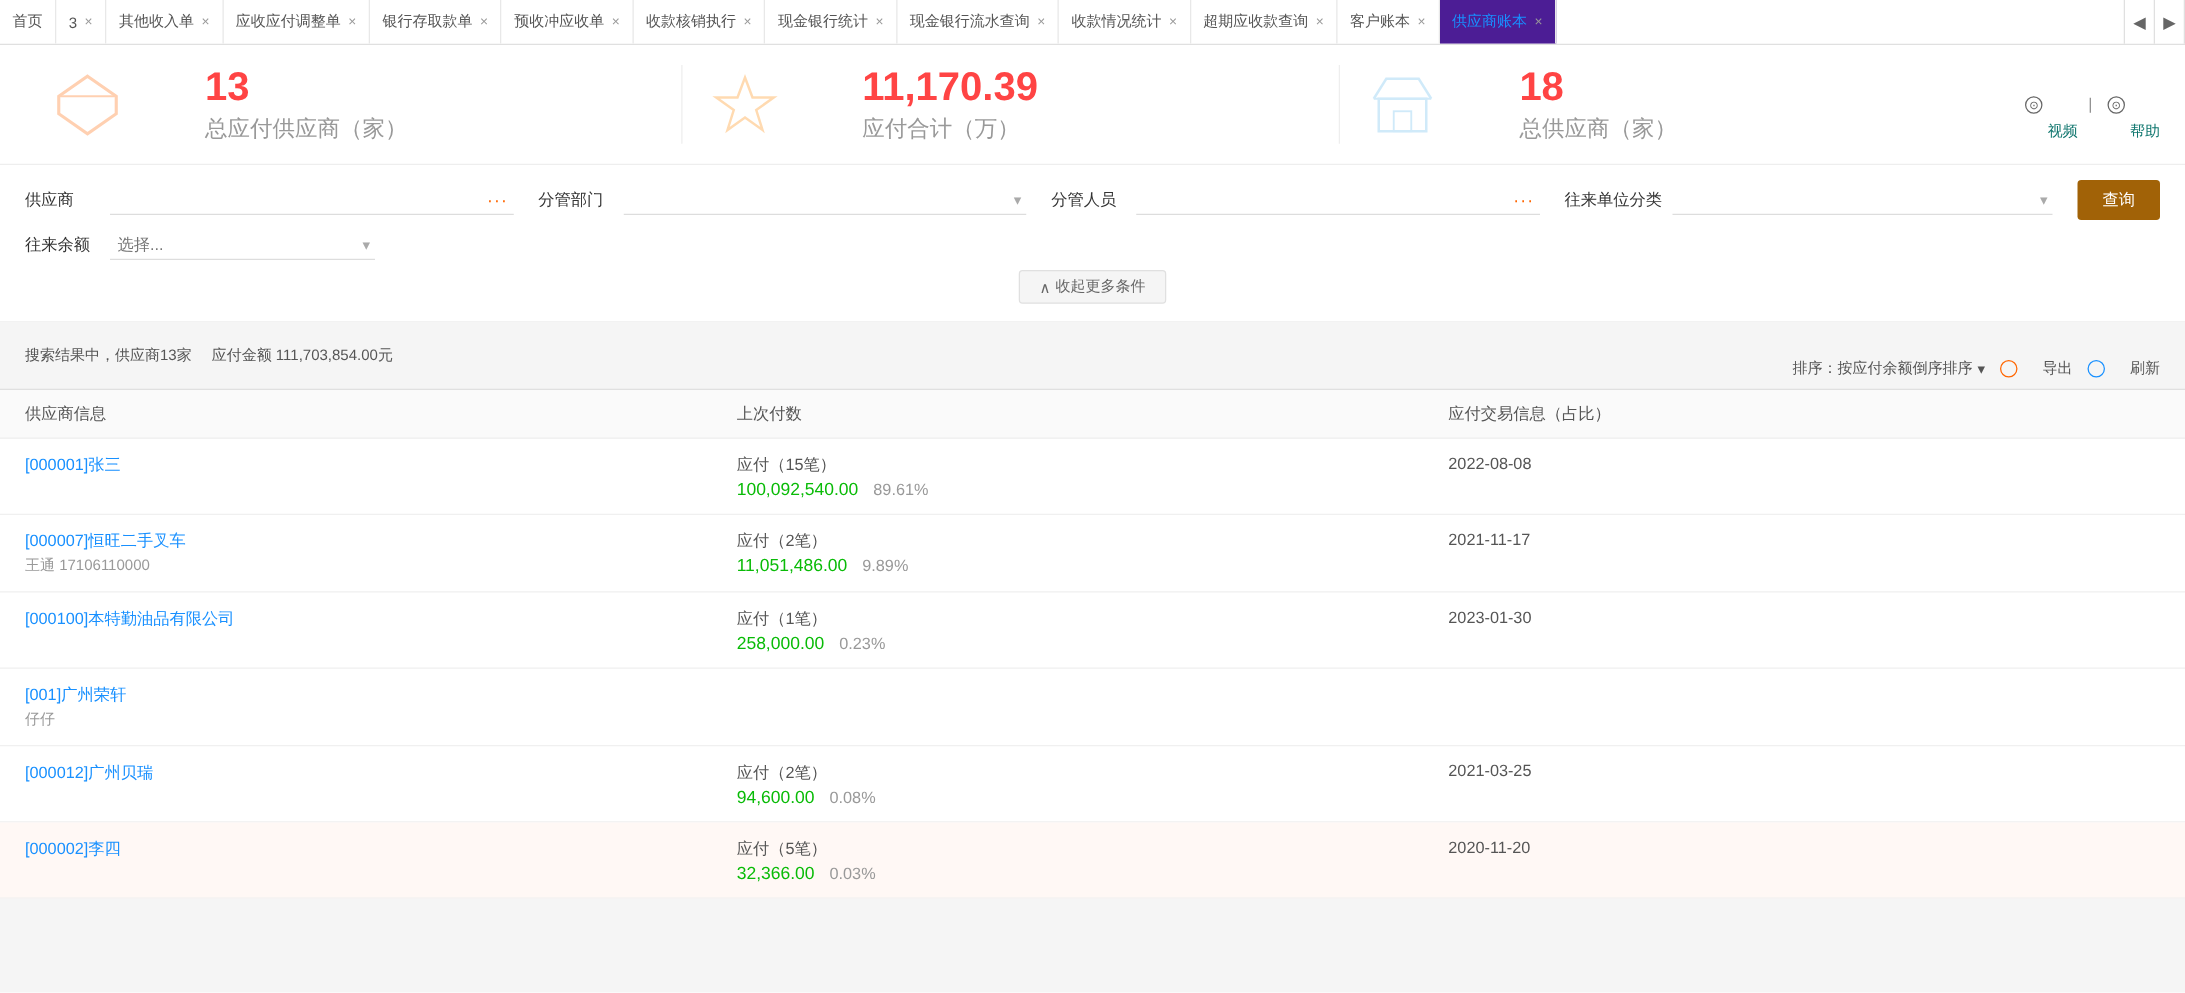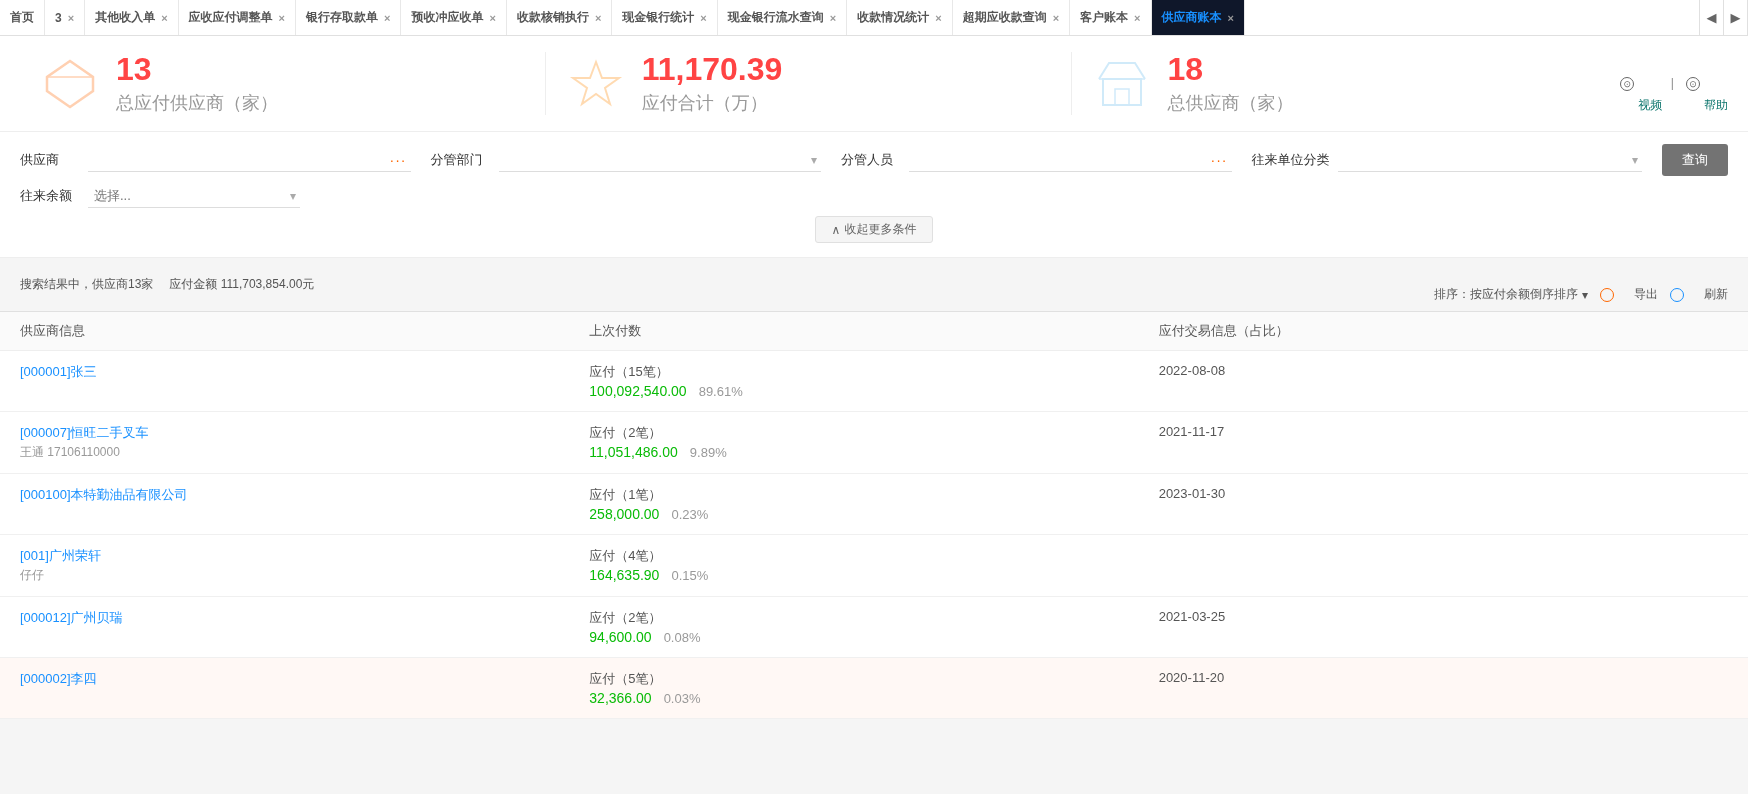--- a/index.html
+++ b/index.html
@@ -19,23 +19,22 @@
       display: flex;
       align-items: center;
       padding: 0 10px;
       height: 100%;
       font-size: 12px;
       color: #555;
       border-right: 1px solid #e8e8e8;
       white-space: nowrap;
       cursor: pointer;
       position: relative;
-      font-weight: bold;
-    }
-    .nav-tab.active { background: #0f172a; color: #1890ff; }
+    }
+    .nav-tab.active { background: #4c1d95; color: #1890ff; }
     .nav-tab .close-btn {
       margin-left: 6px;
       color: #999;
       font-size: 11px;
       cursor: pointer;
     }
     .nav-arrows {
       display: flex;
       margin-left: auto;
       border-left: 1px solid #e0e0e0;
@@ -58,20 +57,21 @@
       padding: 16px 20px;
       border-bottom: 1px solid #eee;
       align-items: center;
     }
     .summary-card {
       display: flex;
       align-items: center;
       flex: 1;
       padding: 0 20px;
       border-right: 1px solid #eee;
+      gap: 48px;
     }
     .summary-card:last-child { border-right: none; }
     .summary-icon {
       width: 60px;
       height: 60px;
       margin-right: 16px;
       display: flex;
       align-items: center;
       justify-content: center;
       opacity: 0.3;
@@ -162,21 +162,21 @@
     }
     .filter-input-wrap input {
       flex: 1;
       border: none;
       padding: 4px 24px 4px 6px;
       font-size: 13px;
       outline: none;
       background: transparent;
     }
     .query-btn {
-      background: #737373;
+      background: #a16207;
       color: #fff;
       border: none;
       padding: 7px 20px;
       font-size: 13px;
       border-radius: 3px;
       cursor: pointer;
       white-space: nowrap;
       text-align: center;
     }
     .collapse-btn {
@@ -553,27 +553,20 @@
     </div>
   </div>
       <div class="table-row">
     <div>
       <div>
         <a class="supplier-link">[001]广州荣轩</a>
       </div>
       <div class="supplier-sub">仔仔</div>
     </div>
 
-    <div class="transaction-info">
-      <div class="transaction-label">应付（4笔）</div>
-      <div class="transaction-row">
-        <a class="transaction-amount">164,635.90</a>
-        <span class="transaction-pct">0.15%</span>
-      </div>
-    </div>
 
     <div>
       <span class="last-payment"></span>
     </div>
   </div>
       <div class="table-row">
     <div>
       <div>
         <a class="supplier-link">[000012]广州贝瑞</a>
       </div>

